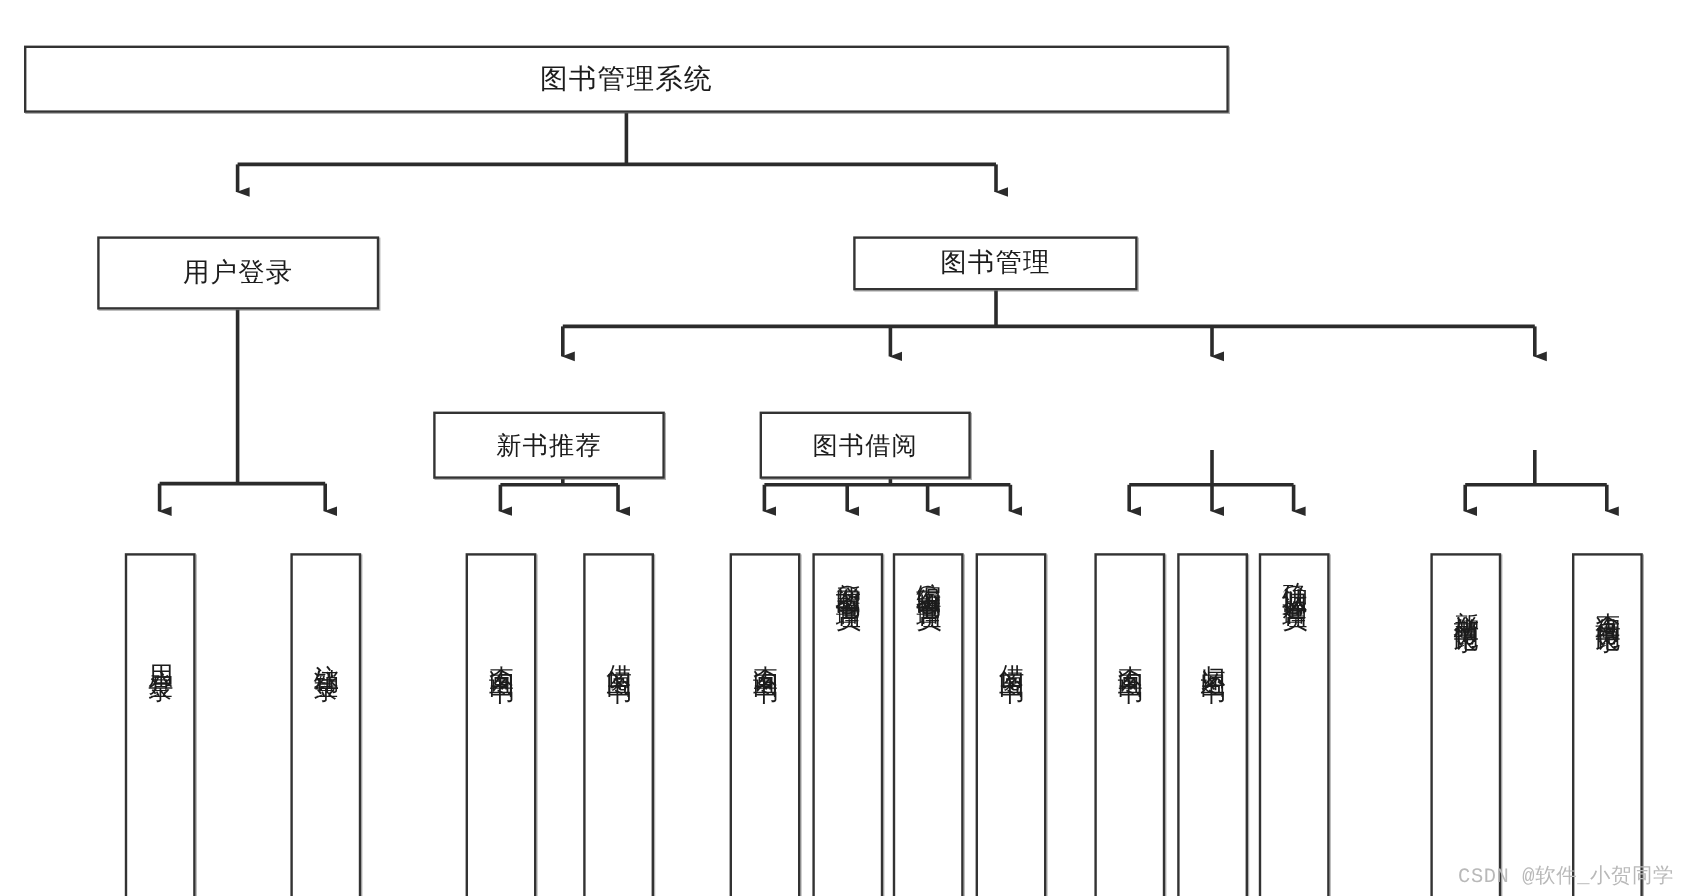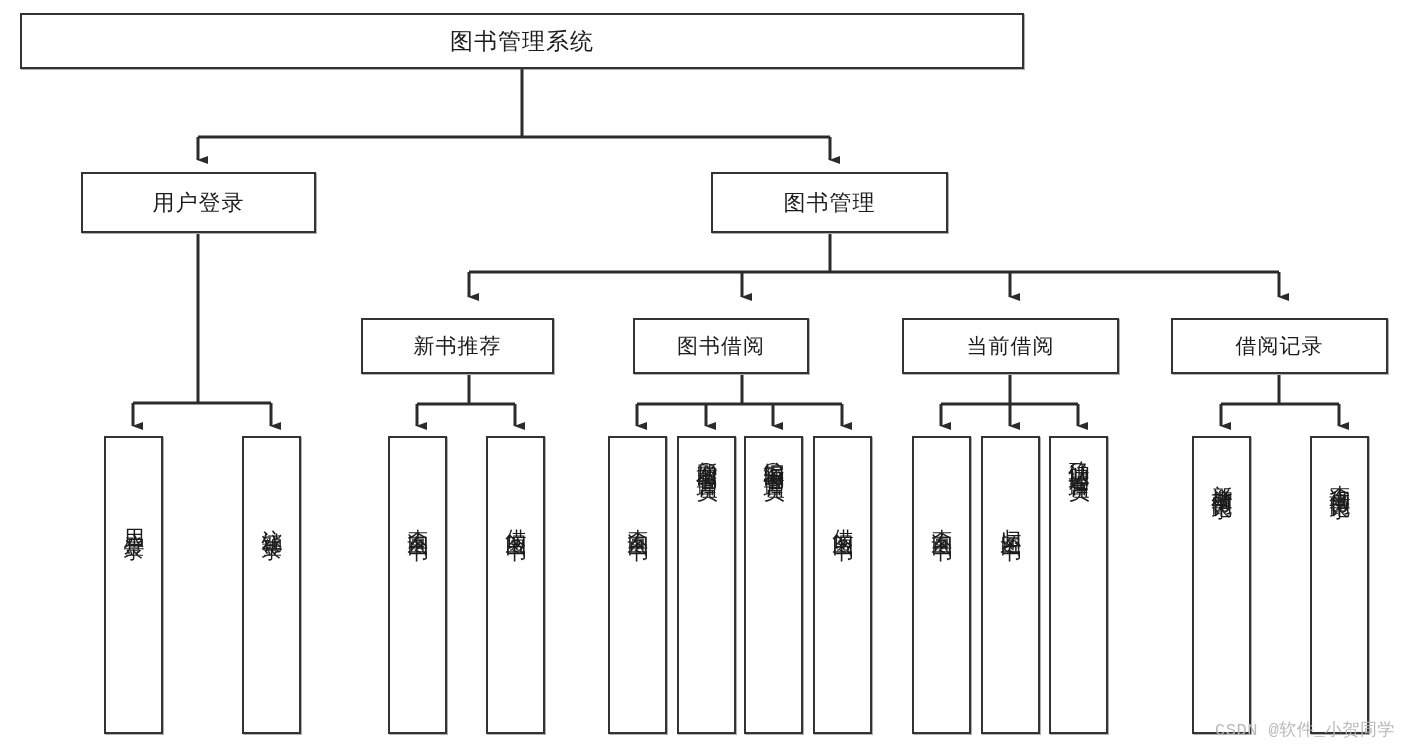--- a/index.html
+++ b/index.html
@@ -29,20 +29,21 @@
   .node {
     position: absolute;
     box-sizing: border-box;
     background: #ffffff;
     border: 2px solid #333333;
     box-shadow: 1px 1px 0 0 rgba(80,80,80,0.45);
     display: flex;
     align-items: center;
     justify-content: center;
     z-index: 2;
+    margin-top: 25px;
   }
   .node-label {
     color: #1c1c1c;
     letter-spacing: 1px;
     white-space: nowrap;
     text-align: center;
     line-height: 1.25;
   }
   .level-root .node-label {
     font-size: 23px;
@@ -136,36 +137,30 @@
     </g>
   </svg>
 
   <div class="node level-root" style="left:20px; top:13px; width:1004px; height:56px;">
     <span class="node-label">图书管理系统</span>
   </div>
 
   <div class="node level-2" style="left:81px; top:172px; width:235px; height:61px;">
     <span class="node-label">用户登录</span>
   </div>
-  <div class="node level-2" style="left:711px; top:172px; width:237px; height:61px;justify-content:center;">
+  <div class="node level-2" style="left:711px; top:172px; width:237px; height:45px;justify-content:center;">
     <span class="node-label">图书管理</span>
   </div>
 
   <div class="node level-3" style="left:361px; top:318px; width:193px; height:56px;">
     <span class="node-label">新书推荐</span>
   </div>
   <div class="node level-3" style="left:633px; top:318px; width:176px; height:56px;">
     <span class="node-label">图书借阅</span>
   </div>
-  <div class="node level-3" style="left:902px; top:318px; width:217px; height:56px;">
-    <span class="node-label">当前借阅</span>
-  </div>
-  <div class="node level-3" style="left:1171px; top:318px; width:217px; height:56px;">
-    <span class="node-label">借阅记录</span>
-  </div>
 
   <div class="node leaf" style="left:104px; top:436px; width:59px; height:298px; padding-top:74px;">
     <span class="node-label">用户登录</span>
   </div>
   <div class="node leaf" style="left:242px; top:436px; width:59px; height:298px; padding-top:74px;">
     <span class="node-label">注销登录</span>
   </div>
 
   <div class="node leaf" style="left:388px; top:436px; width:59px; height:298px; padding-top:74px;">
     <span class="node-label">查询图书</span>

